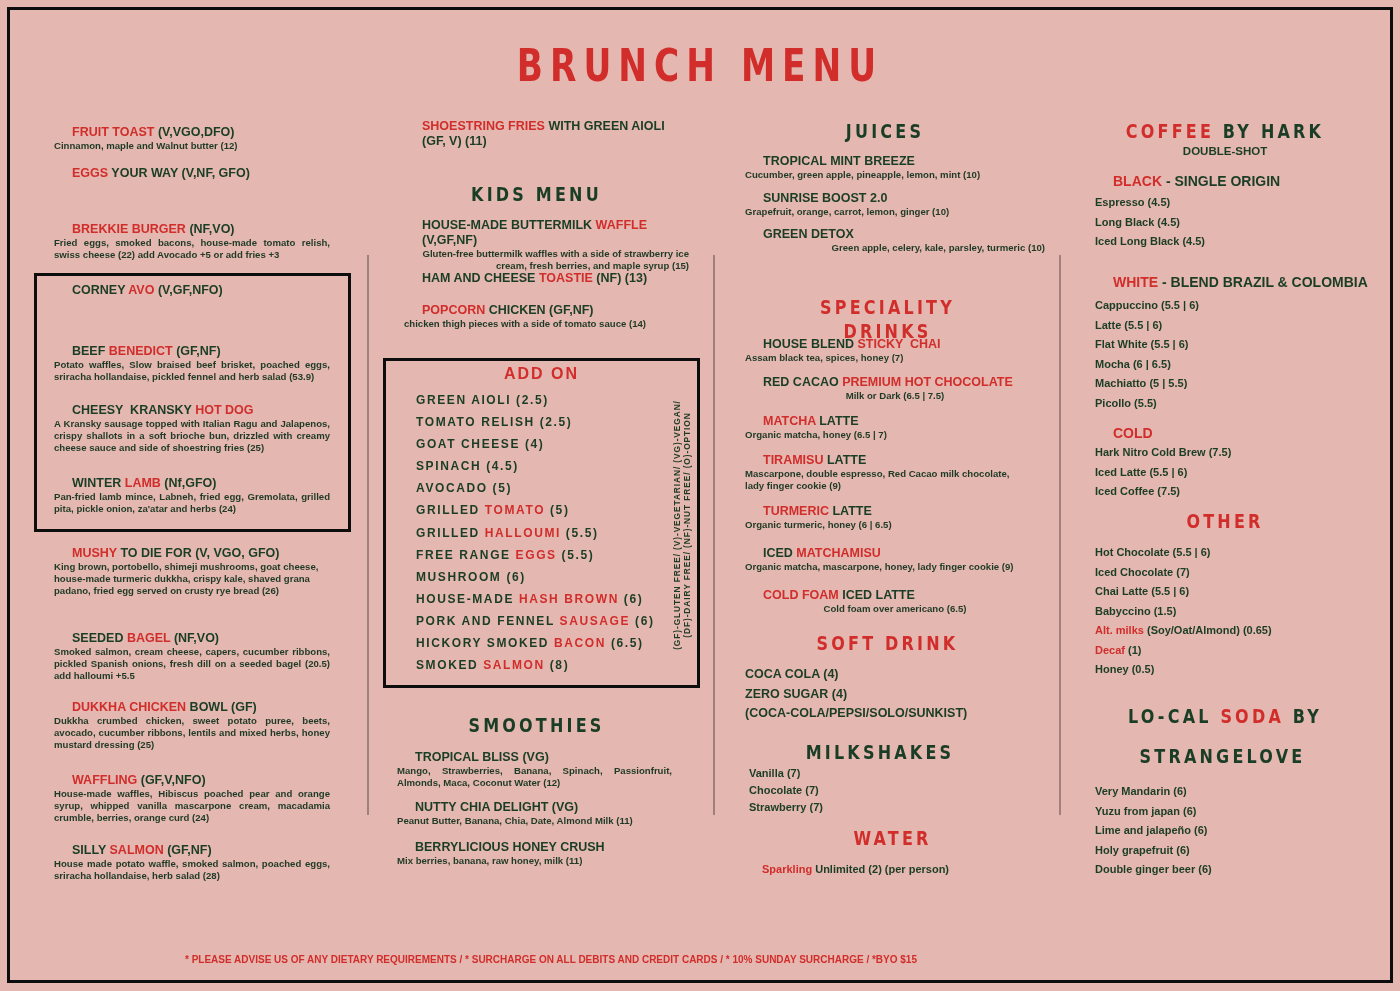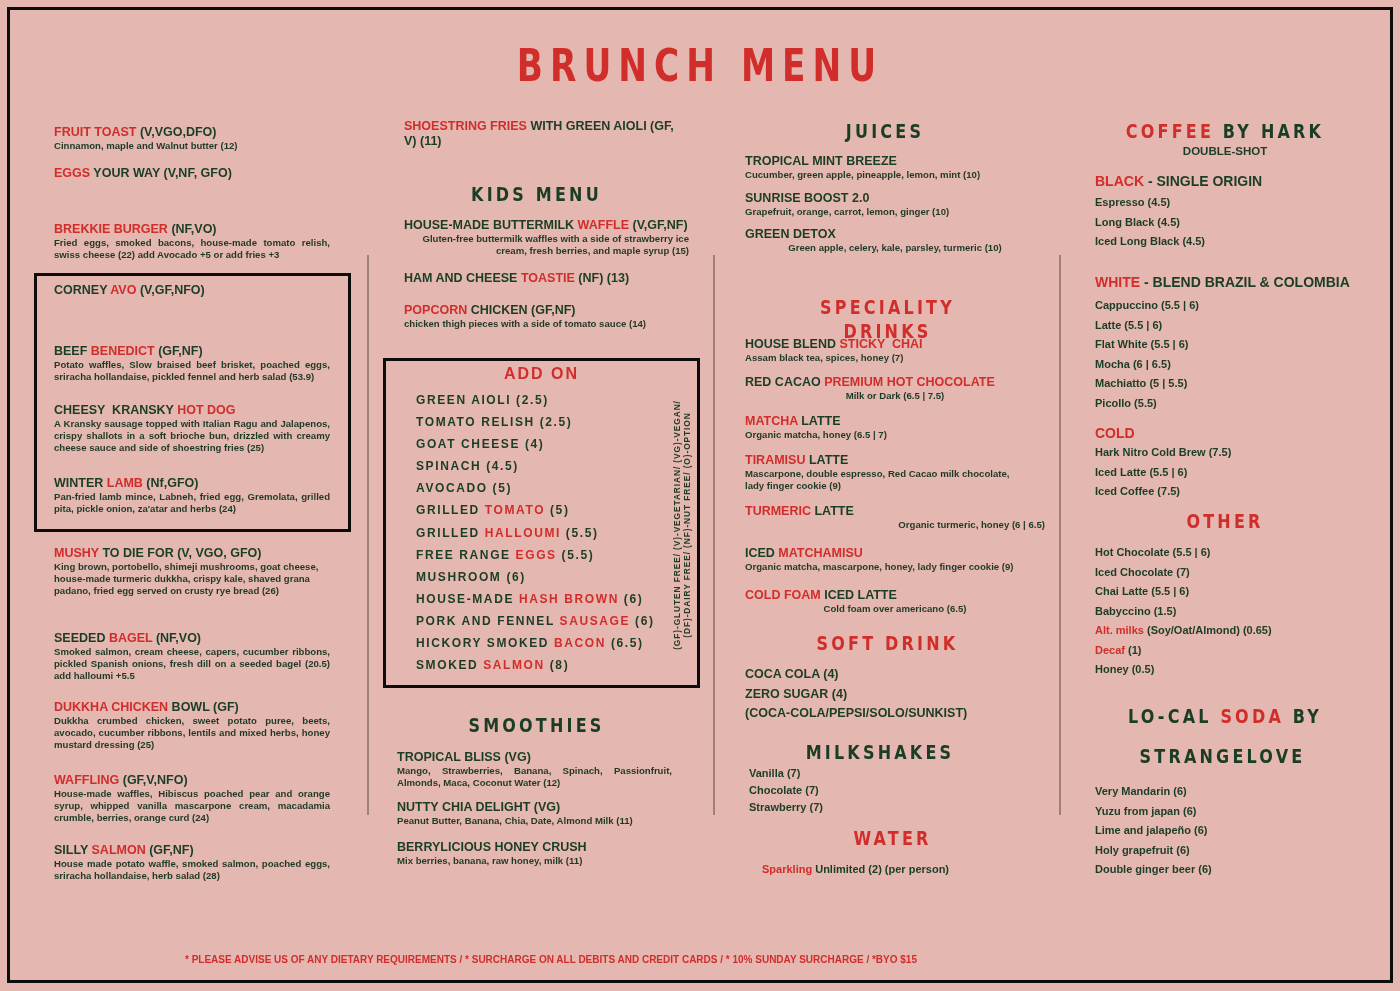--- a/index.html
+++ b/index.html
@@ -3,21 +3,21 @@
 <meta charset="utf-8">
 <style>
   * { box-sizing: border-box; margin: 0; padding: 0; }
   html, body { width: 1400px; height: 991px; background: #e4b7b0; overflow: hidden; }
   body { position: relative; font-family: "Liberation Sans", "DejaVu Sans", sans-serif; color: #1a3d25; }
   .frame { position: absolute; left: 7px; top: 7px; width: 1386px; height: 976px; border: 3px solid #0d0d0d; }
   .title { position: absolute; left: 0; top: 40px; width: 1400px; text-align: center; font-family: "DejaVu Sans", sans-serif; font-weight: bold; font-size: 44px; letter-spacing: 9px; color: #d12d2b; transform: scaleX(0.78); transform-origin: center; }
   .red { color: #d12d2b; }
   .green { color: #1a3d25; }
   .abs { position: absolute; }
-  .item-name { font-weight: bold; font-size: 12.5px; line-height: 15px; }
+  .item-name { font-weight: bold; font-size: 12.5px; line-height: 15px; margin-left: 18px; }
   .item-desc { font-weight: bold; font-size: 9.6px; line-height: 12px; text-align: justify; color: #1e3a26; }
   .col1 { left: 54px; width: 276px; }
   .col2 { left: 404px; width: 285px; }
   .col3 { left: 745px; width: 300px; }
   .col4 { left: 1095px; width: 270px; }
   .sec-head { font-family: "DejaVu Sans", sans-serif; font-weight: bold; font-size: 20px; letter-spacing: 4px; text-align: center; transform: scaleX(0.8); transform-origin: center; }
   .box { position: absolute; border: 3px solid #0d0d0d; }
   .divider { position: absolute; width: 2px; background: #a0807c; top: 255px; height: 560px; }
   .addon-head { font-weight: bold; font-size: 16px; letter-spacing: 2px; color: #d12d2b; text-align: center; }
   .addon-item { font-weight: bold; font-size: 12px; letter-spacing: 1.6px; line-height: 22.1px; }
@@ -148,21 +148,21 @@
 <div class="abs col3" style="top:154px">
   <div class="item-name">TROPICAL MINT BREEZE</div>
   <div class="item-desc" style="text-align:left">Cucumber, green apple, pineapple, lemon, mint (10)</div>
 </div>
 <div class="abs col3" style="top:191px">
   <div class="item-name">SUNRISE BOOST 2.0</div>
   <div class="item-desc" style="text-align:left">Grapefruit, orange, carrot, lemon, ginger (10)</div>
 </div>
 <div class="abs col3" style="top:227px">
   <div class="item-name">GREEN DETOX</div>
-  <div class="item-desc" style="text-align:center">Green apple, celery, kale, parsley, turmeric (10)</div>
+  <div class="item-desc" style="text-align:right">Green apple, celery, kale, parsley, turmeric (10)</div>
 </div>
 
 <div class="abs sec-head red" style="left:745px; width:285px; top:295px">SPECIALITY DRINKS</div>
 <div class="abs col3" style="top:337px">
   <div class="item-name"><span>HOUSE BLEND </span><span class="red" style="white-space:pre">STICKY  CHAI</span><span></span></div>
   <div class="item-desc" style="text-align:left">Assam black tea, spices, honey (7)</div>
 </div>
 <div class="abs col3" style="top:375px">
   <div class="item-name"><span>RED CACAO </span><span class="red">PREMIUM HOT CHOCOLATE</span><span></span></div>
   <div class="item-desc" style="text-align:center">Milk or Dark (6.5 | 7.5)</div>
@@ -170,21 +170,21 @@
 <div class="abs col3" style="top:414px">
   <div class="item-name"><span></span><span class="red">MATCHA</span><span> LATTE</span></div>
   <div class="item-desc" style="text-align:left">Organic matcha, honey (6.5 | 7)</div>
 </div>
 <div class="abs col3" style="top:453px; width:285px">
   <div class="item-name"><span></span><span class="red">TIRAMISU</span><span> LATTE</span></div>
   <div class="item-desc" style="text-align:left">Mascarpone, double espresso, Red Cacao milk chocolate, lady finger cookie (9)</div>
 </div>
 <div class="abs col3" style="top:504px">
   <div class="item-name"><span></span><span class="red">TURMERIC</span><span> LATTE</span></div>
-  <div class="item-desc" style="text-align:right">Organic turmeric, honey (6 | 6.5)</div>
+  <div class="item-desc" style="text-align:left">Organic turmeric, honey (6 | 6.5)</div>
 </div>
 <div class="abs col3" style="top:546px">
   <div class="item-name"><span>ICED </span><span class="red">MATCHAMISU</span><span></span></div>
   <div class="item-desc" style="text-align:left">Organic matcha, mascarpone, honey, lady finger cookie (9)</div>
 </div>
 <div class="abs col3" style="top:588px">
   <div class="item-name"><span></span><span class="red">COLD FOAM</span><span> ICED LATTE</span></div>
   <div class="item-desc" style="text-align:center">Cold foam over americano (6.5)</div>
 </div>
 

